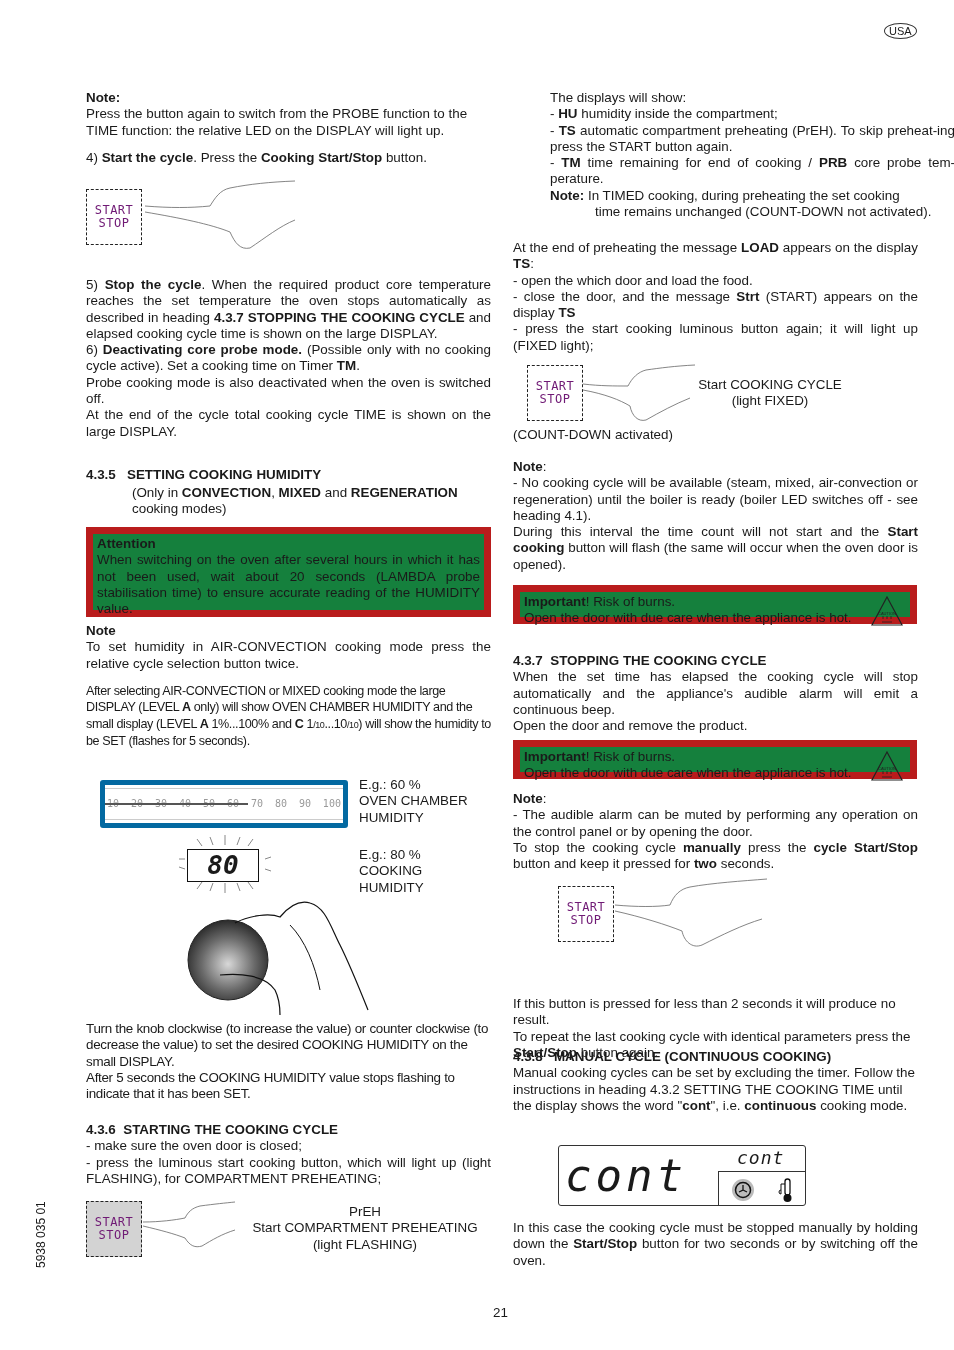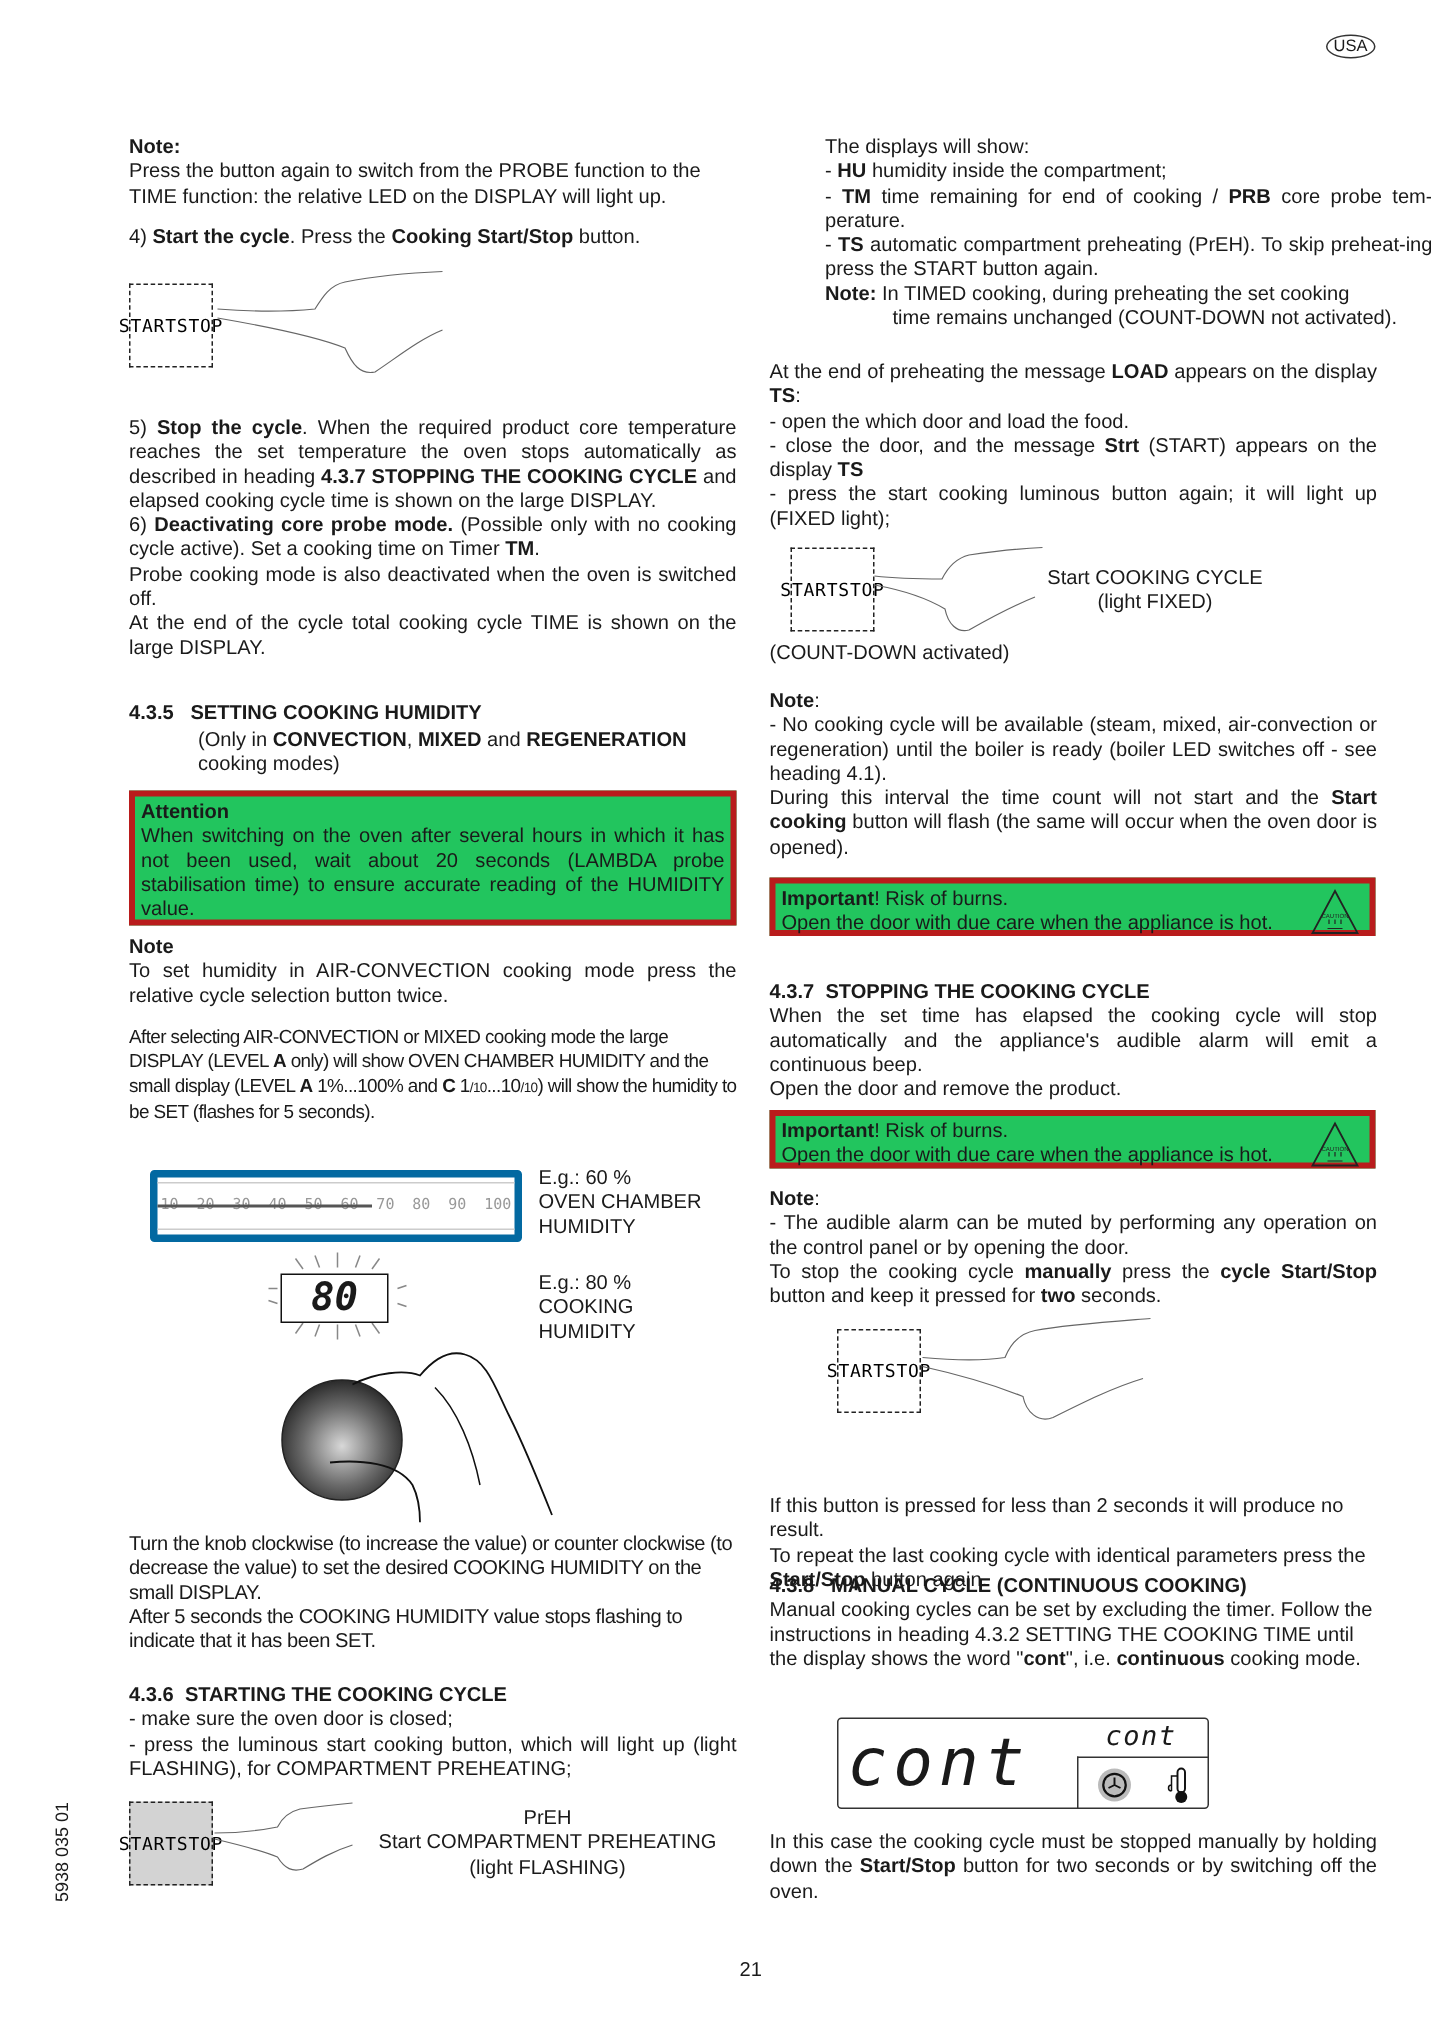--- a/index.html
+++ b/index.html
@@ -5,24 +5,24 @@
   html, body { margin: 0; padding: 0; background: #ffffff; }
   body { width: 954px; height: 1350px; position: relative; overflow: hidden;
          font-family: "Liberation Sans", sans-serif; color: #1a1a1a; font-size: 13.4px; line-height: 16.3px; }
   .abs { position: absolute; }
   .col { position: absolute; width: 405px; }
   .just { text-align: justify; }
   b { font-weight: bold; }
   p { margin: 0; }
   .usa { left: 884px; top: 23px; border: 1px solid #333; border-radius: 50%; padding: 0 4px; font-size: 11px; line-height: 14px; }
   .heading { font-weight: bold; }
-  .graybox { background: #22c55e; border: 4px solid #b91c1c; padding: 2px 4px 2px 4px; box-sizing: border-box; }
+  .graybox { background: #15803d; border: 7px solid #b91c1c; padding: 2px 4px 2px 4px; box-sizing: border-box; }
   .startstop { width: 56px; height: 56px; border: 1.5px dashed #222; box-sizing: border-box; position: absolute;
-               display: flex; flex-direction: row; align-items: center; justify-content: center;
-               font-family: "DejaVu Sans Mono", monospace; font-size: 12px; line-height: 13px; color: #000000; letter-spacing: 0.5px; }
+               display: flex; flex-direction: column; align-items: center; justify-content: center;
+               font-family: "DejaVu Sans Mono", monospace; font-size: 12px; line-height: 13px; color: #701a75; letter-spacing: 0.5px; }
   .startstop.filled { background: #d3d3d3; }
   .hand { position: absolute; }
   .small { font-size: 9px; margin-top: 17px; }
   .caption { text-align: center; }
   .lcd { position: absolute; border: 1.5px solid #333; border-radius: 3px; }
   .seg { font-family: "DejaVu Sans Mono", monospace; font-style: italic; }
   .vert { transform: rotate(-90deg); transform-origin: left top; font-size: 12px; white-space: nowrap; }
 </style>
 </head>
 <body>
@@ -164,22 +164,22 @@
   <p>PrEH</p>
   <p>Start COMPARTMENT PREHEATING</p>
   <p>(light FLASHING)</p>
 </div>
 
 <div class="abs vert" style="left:33px; top:1268px;">5938 035 01</div>
 
 <div class="col just" style="left:513px; top:90px;margin-left:37px;">
   <p>The displays will show:</p>
   <p>- <b>HU</b><span> humidity inside the compartment;</span></p>
+  <p>- <b>TS</b><span> automatic compartment preheating (PrEH). To skip preheat-ing press the START button again.</span></p>
   <p>- <b>TM</b><span> time remaining for end of cooking / </span><b>PRB</b><span> core probe tem-perature.</span></p>
-  <p>- <b>TS</b><span> automatic compartment preheating (PrEH). To skip preheat-ing press the START button again.</span></p>
   <p><b>Note:</b><span> In TIMED cooking, during preheating the set cooking</span></p>
   <p style="padding-left:45px;">time remains unchanged (COUNT-DOWN not activated).</p>
 </div>
 
 <div class="col just" style="left:513px; top:240px;">
   <p><span>At the end of preheating the message </span><b>LOAD</b><span> appears on the display </span><b>TS</b><span>:</span></p>
   <p>- open the which door and load the food.</p>
   <p><span>- close the door, and the message </span><b>Strt</b><span> (START) appears on the display </span><b>TS</b></p>
   <p>- press the start cooking luminous button again; it will light up (FIXED light);</p>
 </div>

